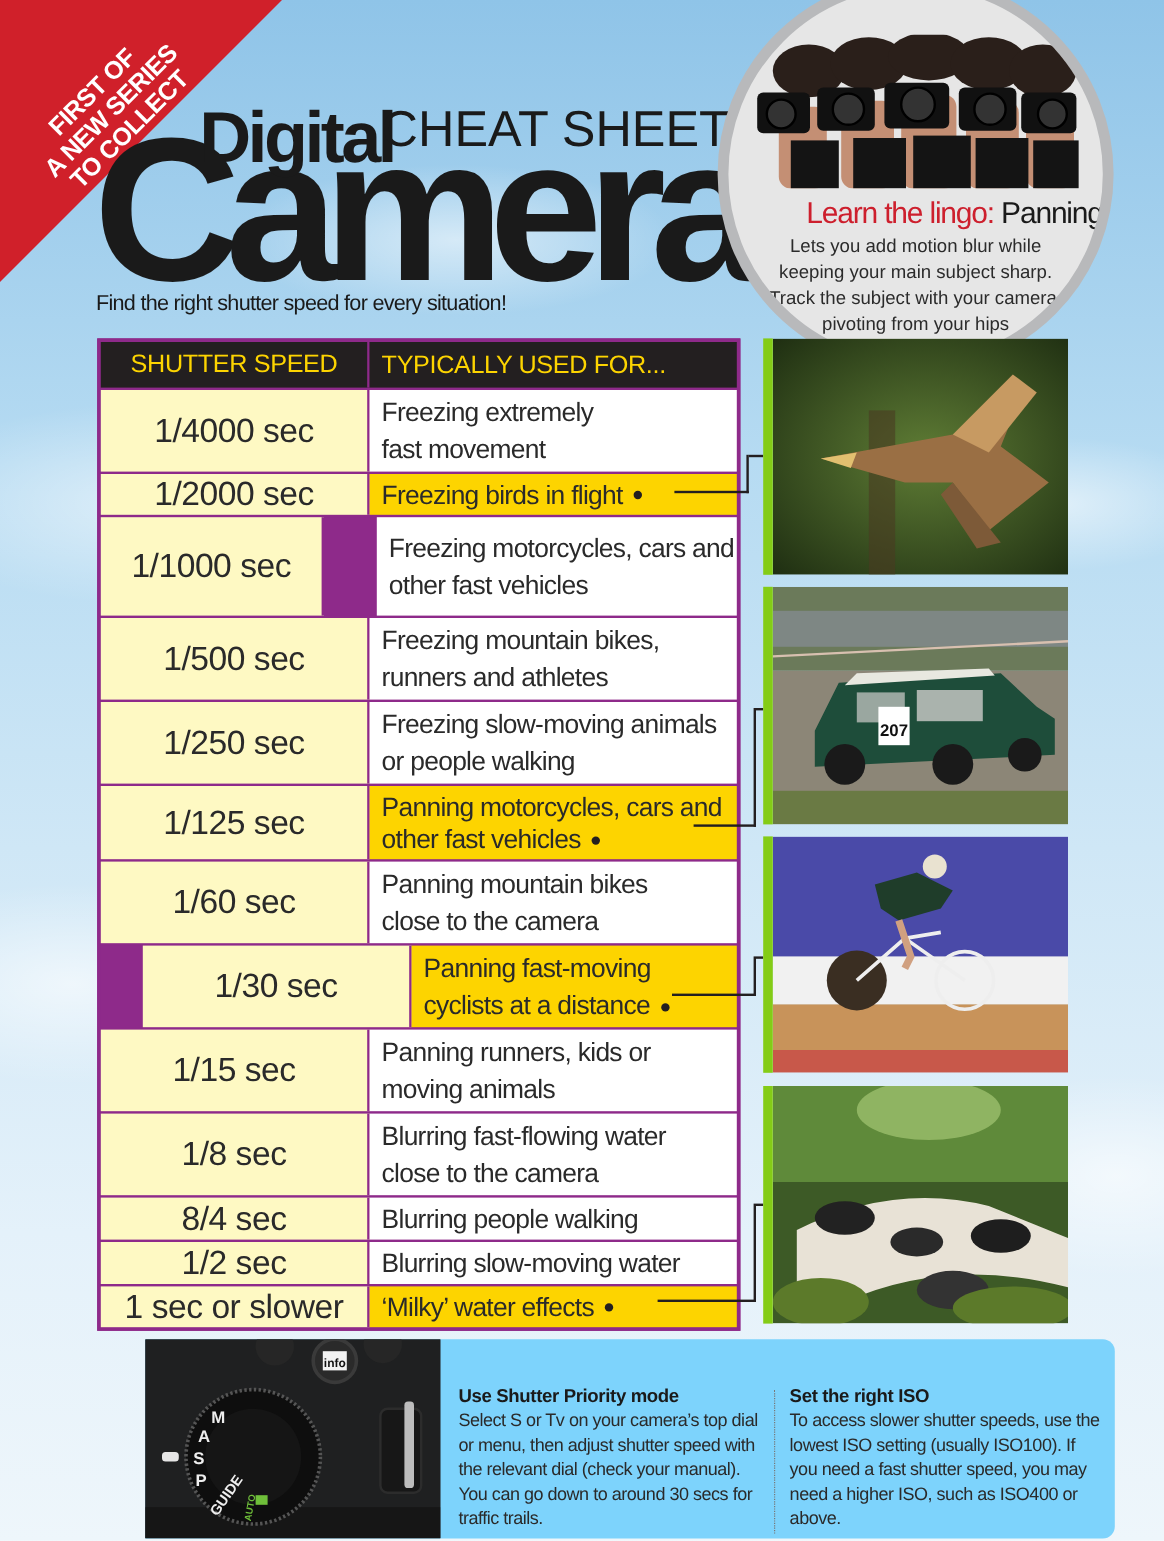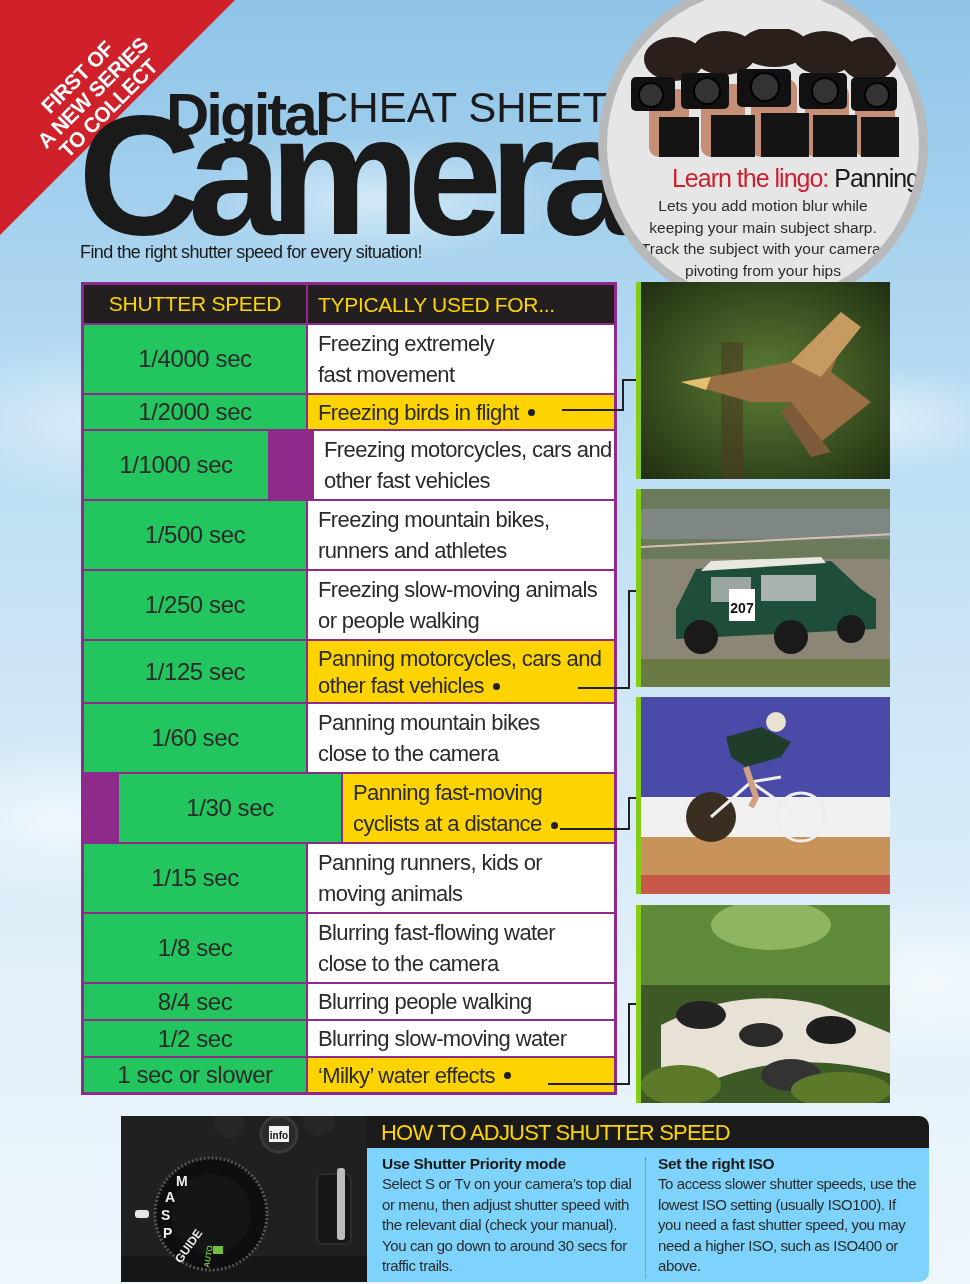--- a/index.html
+++ b/index.html
@@ -69,43 +69,43 @@
     font-size: 15.5px; line-height: 21.5px; color: #2b2b2b;
   }
   
   .table {
     position: absolute; left: 81px; top: 282px; width: 536px;
     border: 3px solid #8e2a8a; background: #8e2a8a;
   }
   .row { display: flex; border-top: 2px solid #8e2a8a; }
   .row:first-child { border-top: none; }
   .cell-speed {
-    width: 224px; background: #22c55e; color: #2a2a2a;
+    width: 224px; background: #fef9c3; color: #2a2a2a;
     display: flex; align-items: center; justify-content: center;
-    font-size: 24px; letter-spacing: -0.4px; border-right: 2px solid #8e2a8a;
+    font-size: 28px; letter-spacing: -0.4px; border-right: 2px solid #8e2a8a;
   }
   .cell-use {
     flex: 1; background: #fff; color: #2a2a2a;
     display: flex; align-items: center; padding-left: 10px;
     font-size: 22px; line-height: 31px; letter-spacing: -0.6px; position: relative;
   }
   .cell-use.hl { background: #fdd400; }
   .row.header .cell-speed, .row.header .cell-use {
     background: #231f20; color: #fdd400; font-size: 21px; letter-spacing: -0.3px;
   }
   .row.header .cell-speed { justify-content: center; }
   .dot {
     display: inline-block; width: 7px; height: 7px; border-radius: 50%;
     background: #231f20; margin-left: 9px; vertical-align: middle;
   }
   
   .connector { position: absolute; border-color: #231f20; border-style: solid; border-width: 0; }
   
   .photo {
-    position: absolute; left: 636px; width: 254px; border-left: 5px solid #84cc16; overflow: hidden;
+    position: absolute; left: 636px; width: 254px; border-left: 8px solid #84cc16; overflow: hidden;
   }
   
   .panel {
     position: absolute; left: 82px; top: 1116px; width: 808px; height: 166px;
     border-radius: 0 10px 10px 0; overflow: hidden; background: #7dd3fc; margin-left: 39px;
   }
   .panel-camera {
     position: absolute; left: 0; top: 0; width: 246px; height: 166px; background: #1e1f20;
   }
   .panel-head {
@@ -191,21 +191,21 @@
         <span style="width:200px;display:block;">Freezing extremely fast movement</span>
       </div>
   </div>
   <div class="row" style="height:36px;">
     <div class="cell-speed">1/2000 sec</div>
     <div class="cell-use hl">
         <span>Freezing birds in flight</span>
         <span class="dot"></span>
       </div>
   </div>
-  <div class="row" style="height:70px;gap:44px;">
+  <div class="row" style="height:84px;gap:44px;">
     <div class="cell-speed">1/1000 sec</div>
     <div class="cell-use">
         <span style="width:290px;display:block;">Freezing motorcycles, cars and other fast vehicles</span>
       </div>
   </div>
   <div class="row" style="height:70px;">
     <div class="cell-speed">1/500 sec</div>
     <div class="cell-use">
         <span style="width:270px;display:block;">Freezing mountain bikes, runners and athletes</span>
       </div>
@@ -356,21 +356,20 @@
       <text x="40" y="104" font-family="Liberation Sans, sans-serif" font-size="14" font-weight="bold" fill="#eee">S</text>
       <text x="42" y="122" font-family="Liberation Sans, sans-serif" font-size="14" font-weight="bold" fill="#eee">P</text>
       <text x="60" y="148" font-family="Liberation Sans, sans-serif" font-size="12" font-weight="bold" fill="#eee" transform="rotate(-55 60 148)">GUIDE</text>
       <text x="88" y="152" font-family="Liberation Sans, sans-serif" font-size="8" font-weight="bold" fill="#6fbf3a" transform="rotate(-80 88 152)">AUTO</text>
       <rect x="92" y="130" width="10" height="8" fill="#6fbf3a"></rect>
       <rect x="14" y="94" width="14" height="8" rx="3" fill="#e6e6e6"></rect>
       <rect x="196" y="58" width="34" height="70" rx="6" fill="#171717" stroke="#2c2c2c" stroke-width="2"></rect>
       <rect x="216" y="52" width="8" height="72" rx="3" fill="#bdbdbd"></rect>
     </svg>
   </div>
-  <div class="panel-head">HOW TO ADJUST SHUTTER SPEED</div>
   <div class="col col1">
     <h4>Use Shutter Priority mode</h4>
     <p>Select S or Tv on your camera’s top dial or menu, then adjust shutter speed with the relevant dial (check your manual). You can go down to around 30 secs for traffic trails.</p>
   </div>
   <div class="divider"></div>
   <div class="col col2">
     <h4>Set the right ISO</h4>
     <p>To access slower shutter speeds, use the lowest ISO setting (usually ISO100). If you need a fast shutter speed, you may need a higher ISO, such as ISO400 or above.</p>
   </div>
 </div>

